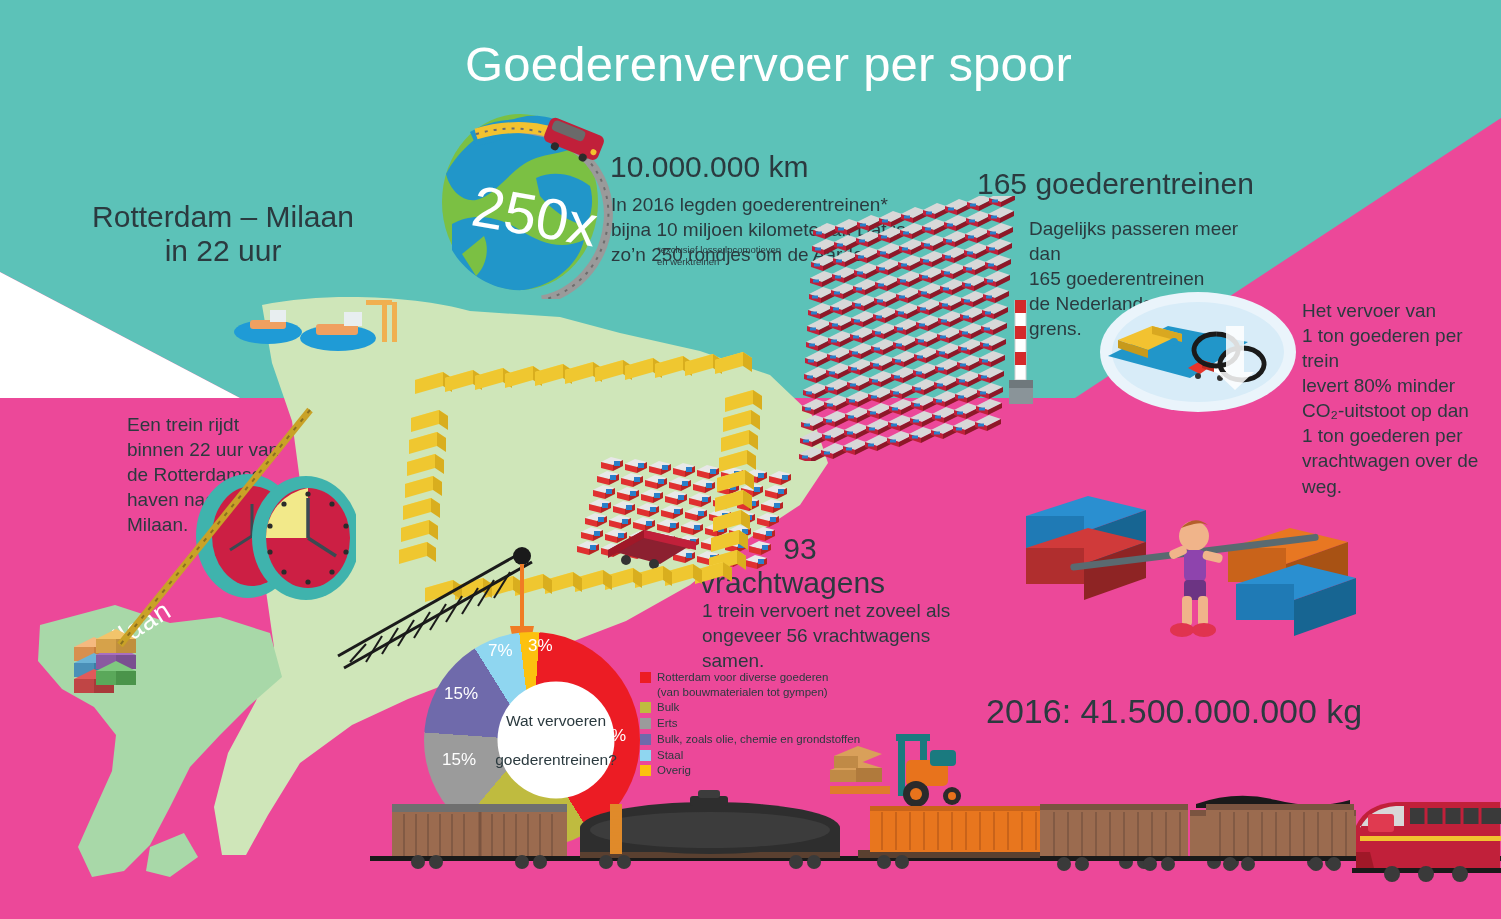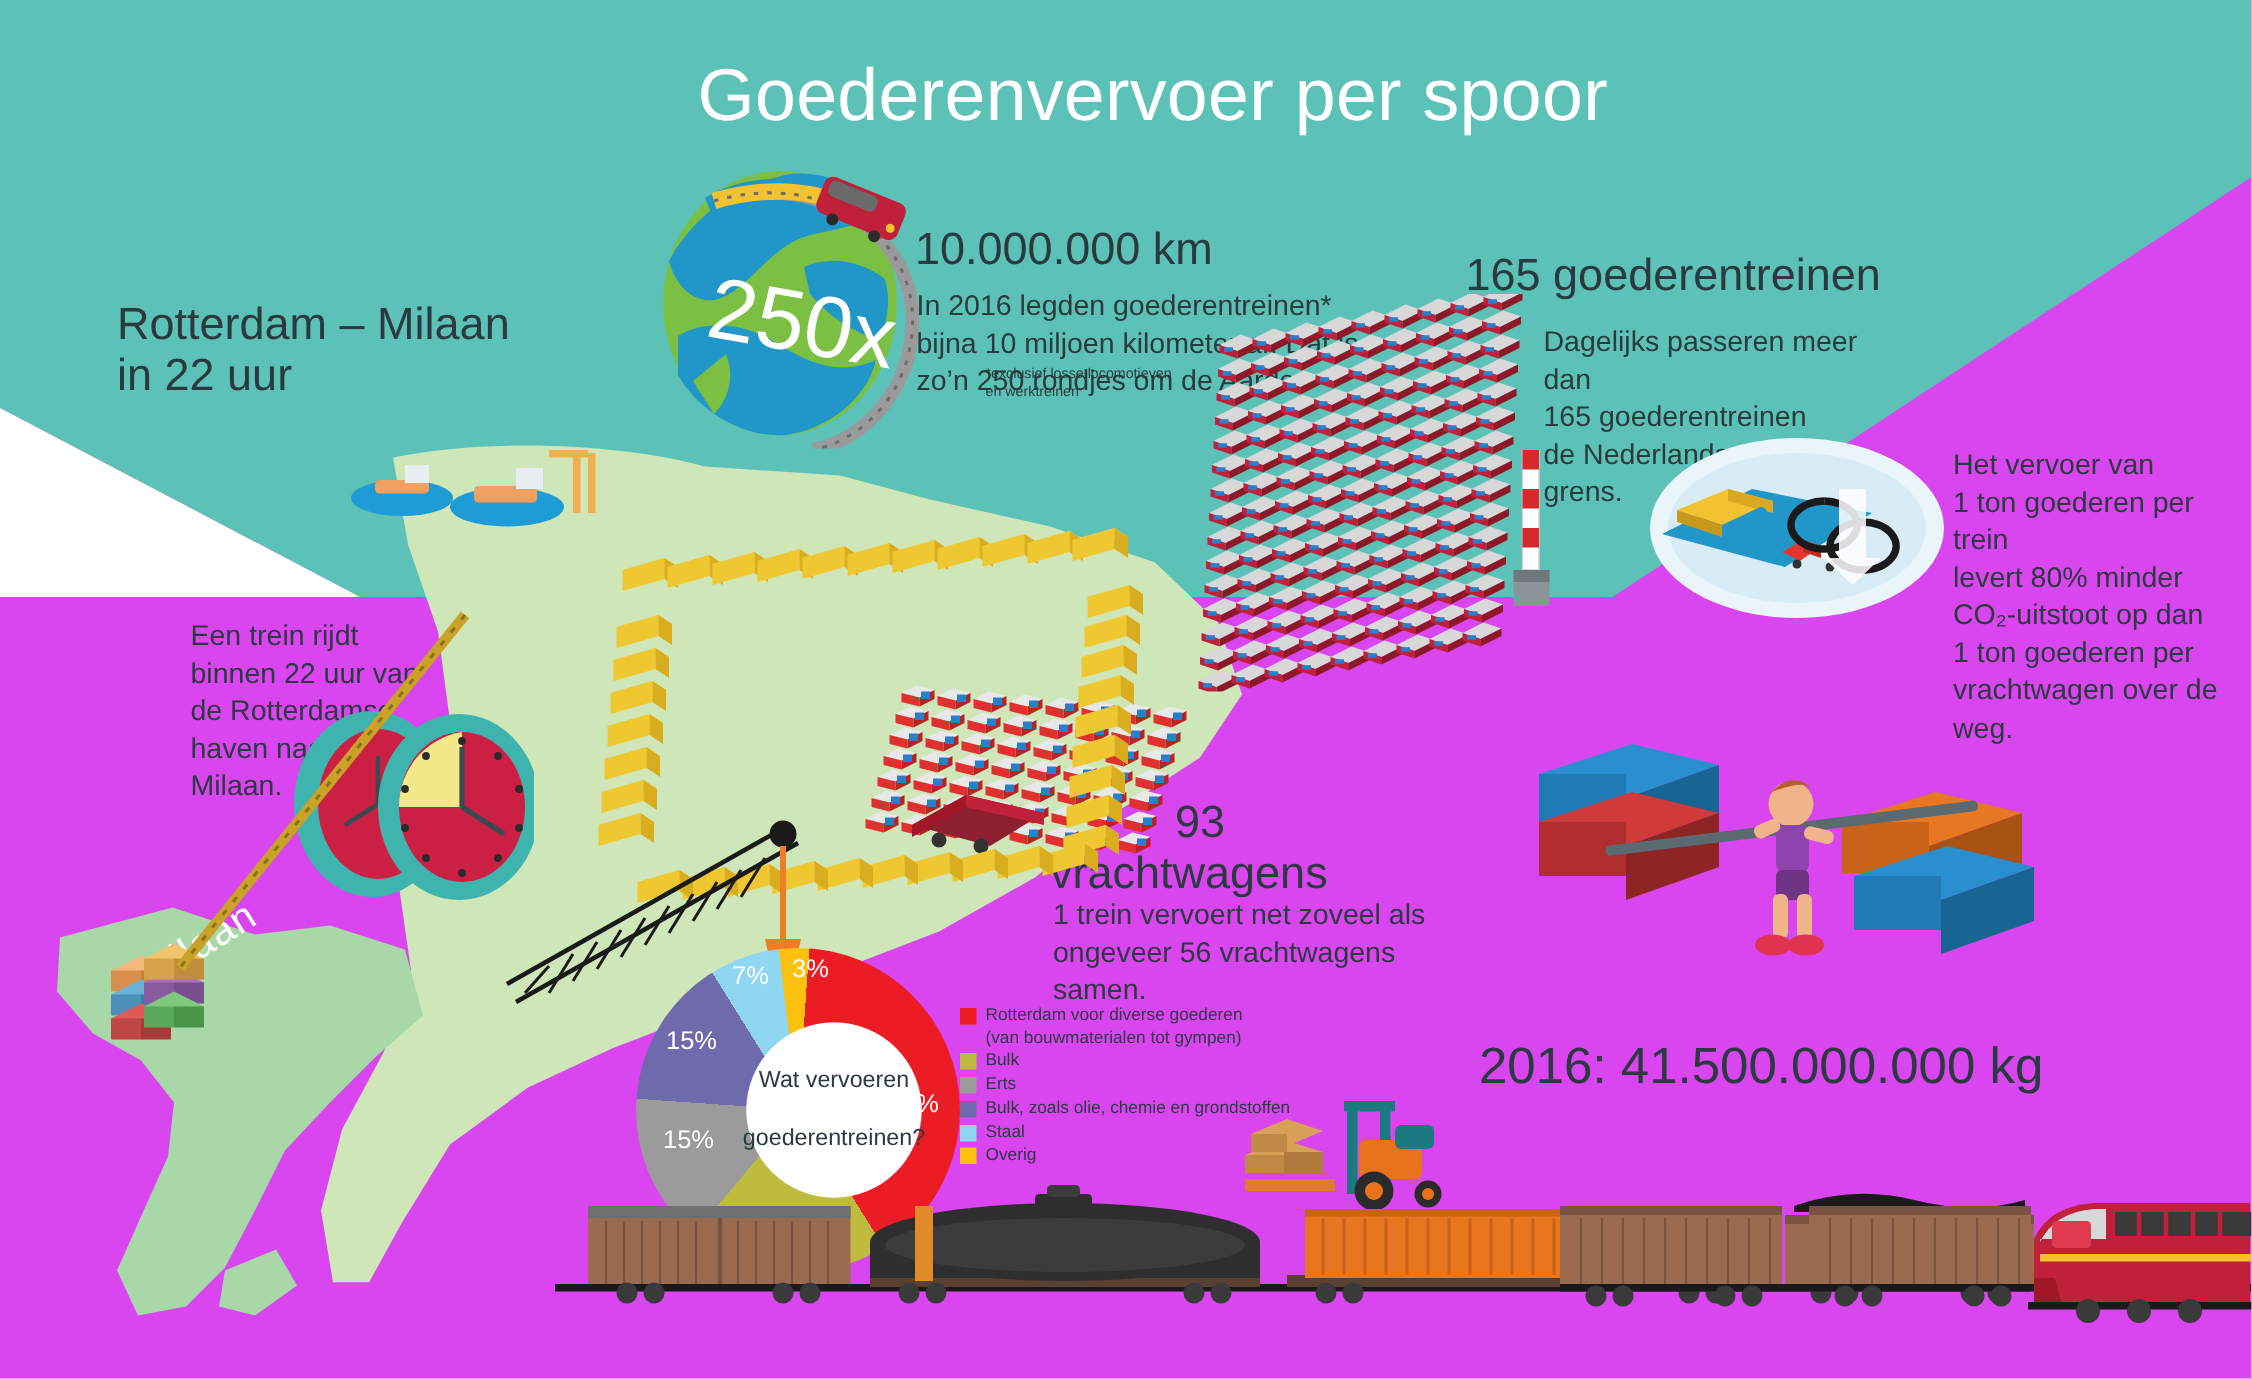--- a/index.html
+++ b/index.html
@@ -1,27 +1,27 @@
 <!DOCTYPE html>
 <html><head>
 <meta charset="utf-8">
 <style>
   html,body{margin:0;padding:0;background:#fff;}
   body{font-family:"Liberation Sans","DejaVu Sans",sans-serif;}
-  #stage{position:relative;width:1501px;height:919px;overflow:hidden;background:#d946ef;}
+  #stage{position:relative;width:1501px;height:919px;overflow:hidden;background:#ec4899;}
   .abs{position:absolute;}
   
   #teal-poly{position:absolute;left:0;top:0;width:1501px;height:919px;}
   
   .title{font-size:49px;color:#ffffff;font-weight:400;letter-spacing:.2px;white-space:nowrap;}
   .bignum{font-size:30px;color:#2b3a3f;font-weight:400;white-space:nowrap;}
   .bignum-lg{font-size:34px;color:#2b3a3f;font-weight:400;white-space:nowrap;}
   .body-tx{font-size:19px;color:#2b3a3f;line-height:1.32;}
   .foot-tx{font-size:9.5px;color:#2b3a3f;line-height:1.22;}
-  .headline{font-size:30px;color:#2b3a3f;line-height:1.12;white-space:nowrap;}
+  .headline{font-size:30px;color:#2b3a3f;line-height:1.12;text-align:center;white-space:nowrap;}
   .sub{font-size:11px;vertical-align:sub;}
   
   .donut-wrap{position:absolute;left:424px;top:632px;width:216px;height:216px;}
   .donut{position:absolute;inset:0;border-radius:50%;}
   .donut-hole{position:absolute;left:50%;top:50%;transform:translate(-50%,-50%);
     width:117px;height:117px;background:#fff;border-radius:50%;display:flex;
     align-items:center;justify-content:center;margin-left:24px;}
   .donut-hole span{font-size:15.5px;color:#2b3a3f;text-align:center;line-height:1.25;display:block;}
   .slice-lbl{position:absolute;color:#fff;font-size:17px;font-weight:400;white-space:nowrap;}
   

